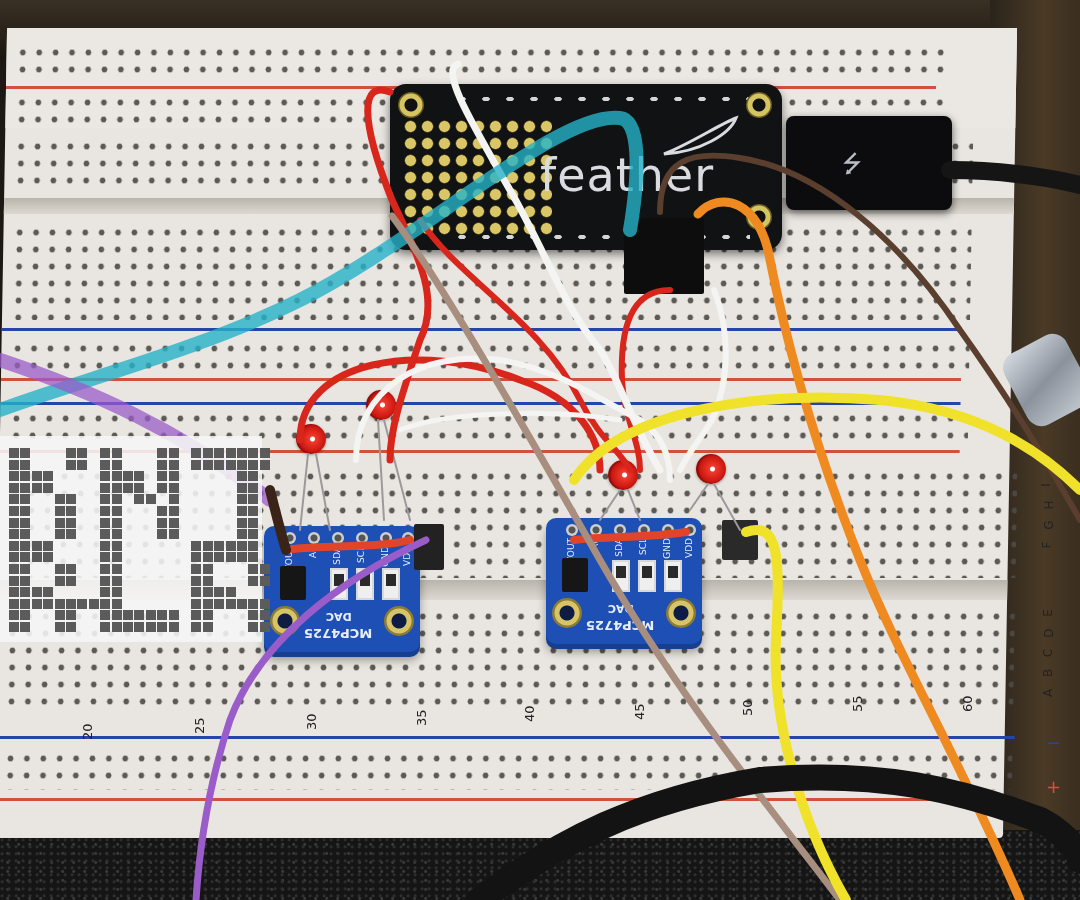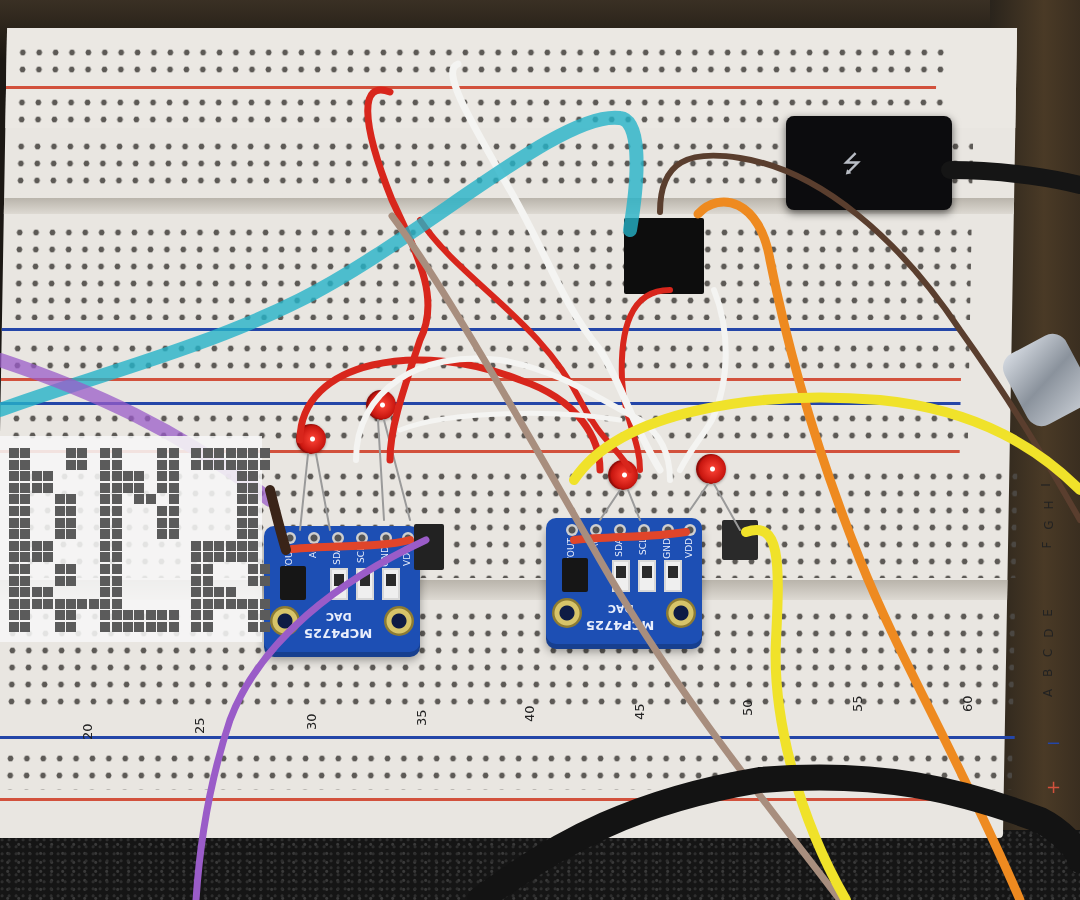--- a/index.html
+++ b/index.html
@@ -191,20 +191,32 @@
   <span class="row-letter" style="top:666px;">B</span>
   <span class="row-letter" style="top:646px;">C</span>
   <span class="row-letter" style="top:626px;">D</span>
   <span class="row-letter" style="top:606px;">E</span>
 
   <span class="rail-sign" style="left:1046px;top:732px;color:#2446a8;">−</span>
   <span class="rail-sign" style="left:1046px;top:776px;color:#d2513c;">+</span>
 
   <div class="nut"></div>
 
+  <div class="feather">
+    <div class="pins-top" style="top:8px;"></div>
+    <div class="proto"></div>
+    <div class="mount-hole" style="left:8px;top:8px;"></div>
+    <div class="mount-hole" style="left:356px;top:8px;"></div>
+    <div class="mount-hole" style="left:356px;top:120px;"></div>
+    <span class="logo">feather</span>
+    <svg style="position:absolute;left:270px;top:30px;" width="80" height="46">
+      <path d="M4 40 C 30 30, 60 10, 76 4 C 70 20, 40 38, 4 40 Z" fill="none" stroke="#d8dbe0" stroke-width="3"></path>
+    </svg>
+    <div class="pins-bot" style="top:146px;"></div>
+  </div>
 
   <div class="header-block" style="left:624px;top:218px;width:80px;height:76px;"></div>
 
   <div class="usb">
     <span class="usb-sym">⭍</span>
   </div>
 
   <div class="dac" style="left:264px;top:526px;">
     <div class="pad" style="left:20px;"></div>
     <div class="pad" style="left:44px;"></div>

